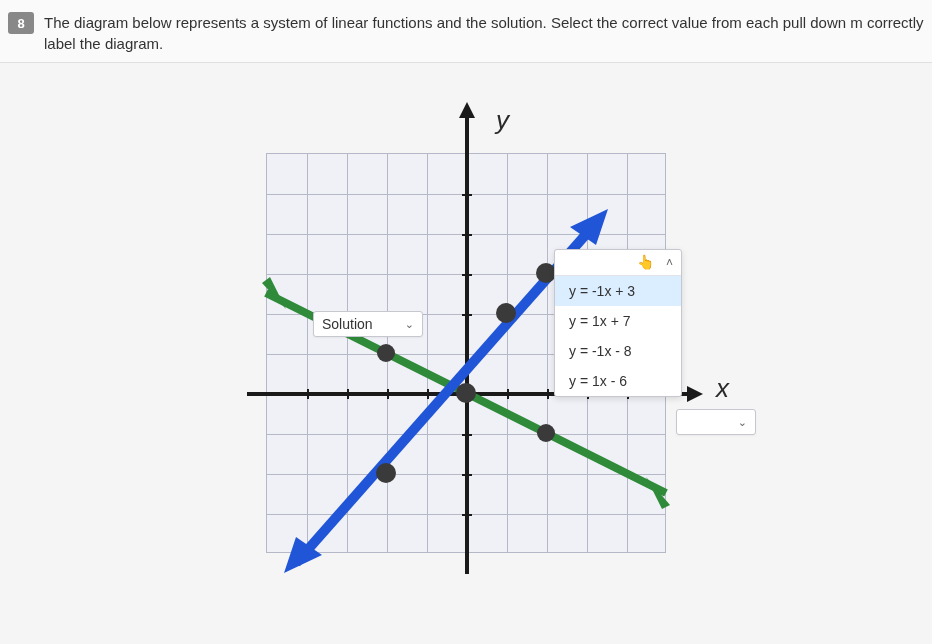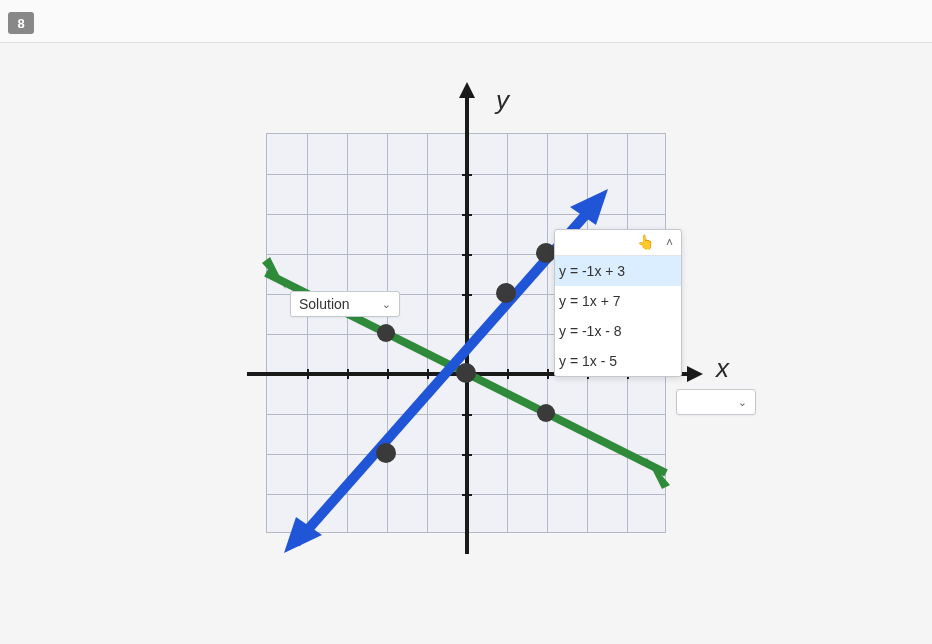--- a/index.html
+++ b/index.html
@@ -90,21 +90,21 @@
       align-items: center;
       justify-content: space-between;
       padding: 5px 8px;
       box-shadow: 0 1px 2px rgba(0,0,0,0.05);
     }
     .dropdown .chev {
       font-size: 11px;
       color: #666;
       margin-left: 6px;
     }
-    .dd-solution { left: 104px; top: 228px; width: 110px; height: 26px; }
+    .dd-solution { left: 127px; top: 228px; width: 110px; height: 26px; }
     .dd-green { left: 490px; top: 326px; width: 80px; height: 26px; }
     .dd-blue-open {
       position: absolute;
       left: 368px; top: 166px;
       width: 128px;
       background: #fff;
       border: 1px solid #c7c8cf;
       border-radius: 3px;
       box-shadow: 0 2px 6px rgba(0,0,0,0.12);
       font-size: 14px;
@@ -120,33 +120,34 @@
     }
     .dd-header .chev { font-size: 12px; color: #666; }
     .cursor-icon {
       position: absolute;
       right: 26px;
       top: 4px;
       font-size: 14px;
       color: #333;
     }
     .dd-option {
-      padding: 7px 4px;
+      padding: 7px 14px;
       color: #333;
       cursor: pointer;
     }
     .dd-option.hovered { background: #dbeeff; }
   </style>
 </head>
 <body>
 
 <div class="header-row">
   <div class="qnum">
     <span>8</span>
   </div>
+  <div class="qtext">The diagram below represents a system of linear functions and the solution. Select the correct value from each pull down m correctly label the diagram.</div>
 </div>
 
 <div class="chart-wrap">
 
   <div class="grid">
     <div class="gline gv" style="left:40px"></div>
     <div class="gline gv" style="left:80px"></div>
     <div class="gline gv" style="left:120px"></div>
     <div class="gline gv" style="left:160px"></div>
     <div class="gline gv" style="left:200px"></div>
@@ -225,17 +226,17 @@
     <div class="dd-option hovered">
       <span>y = -1x + 3</span>
     </div>
     <div class="dd-option">
       <span>y = 1x + 7</span>
     </div>
     <div class="dd-option">
       <span>y = -1x - 8</span>
     </div>
     <div class="dd-option">
-      <span>y = 1x - 5</span>
+      <span>y = 1x - 6</span>
     </div>
   </div>
 
 </div>
 
 </body></html>

